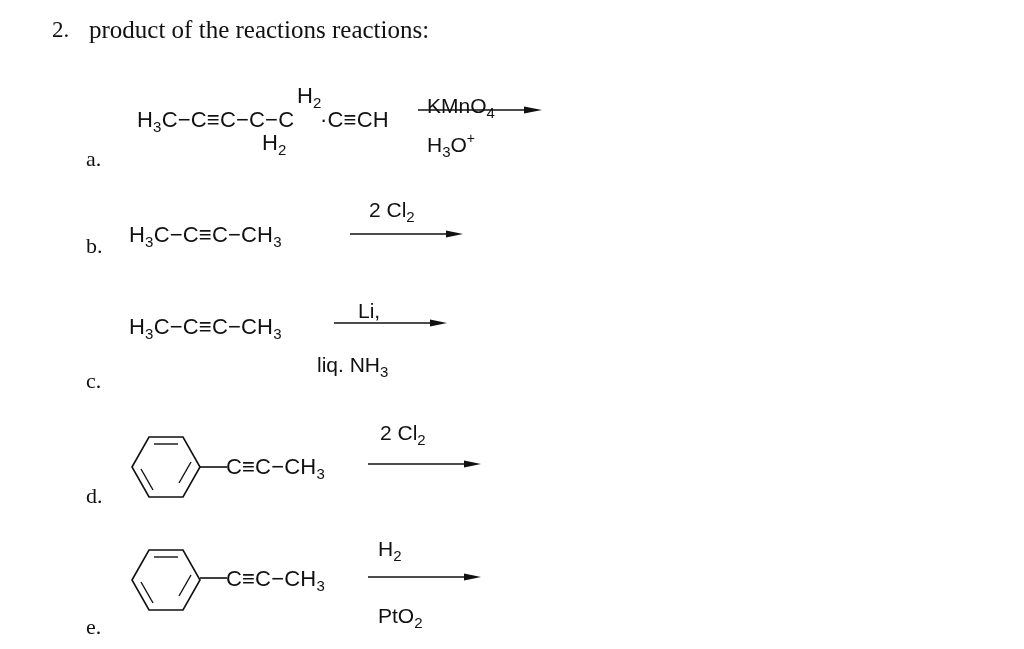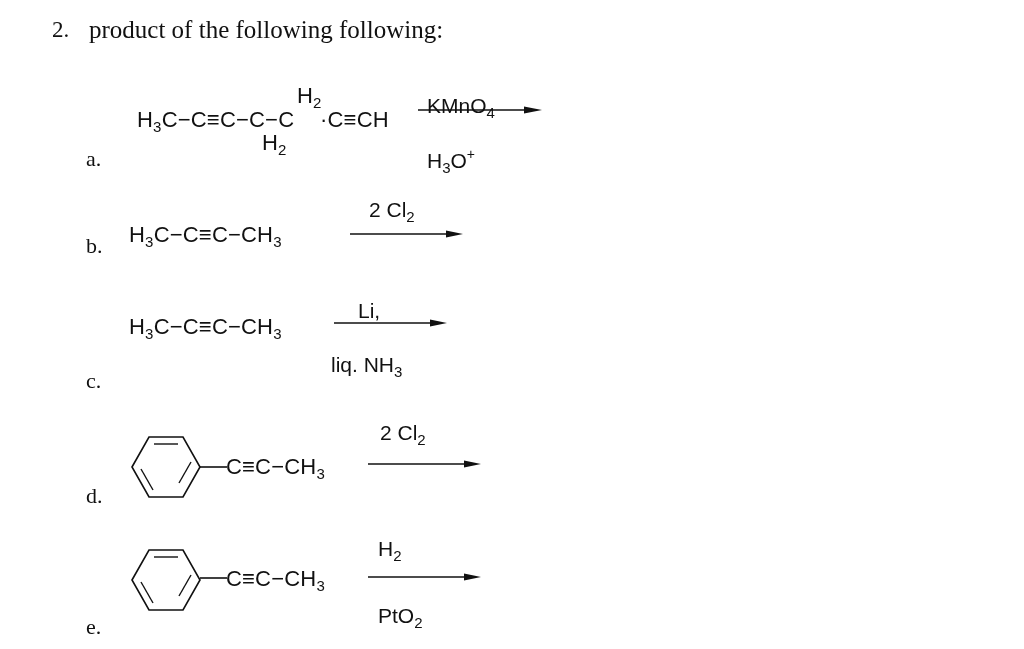--- a/index.html
+++ b/index.html
@@ -14,42 +14,42 @@
   .cond { font-size:21px; }
   sub { font-size:15px; vertical-align:-5px; line-height:0; }
   sup { font-size:14px; vertical-align:9px; line-height:0; }
   svg.arrow { position:absolute; overflow:visible; }
   svg.ring { position:absolute; overflow:visible; }
 </style>
 </head>
 <body>
 
 <div class="abs serif q-num">2.</div>
-<div class="abs serif q-title">product of the following following:</div>
+<div class="abs serif q-title">product of the reactions reactions:</div>
 
 <div>
   <div class="abs serif label" style="left:86px;top:146px;">a.</div>
   <div class="abs sans chem" style="left:137px;top:107px;">
     <span>H</span><sub>3</sub><span>C−C≡C−C−C</span>
   </div>
   <div class="abs sans chem" style="left:320px;top:107px;text-align:center;">·C≡CH</div>
   <div class="abs sans chem" style="left:297px;top:83px;">
     <span>H</span><sub>2</sub>
   </div>
   <div class="abs sans chem" style="left:262px;top:130px;">
     <span>H</span><sub>2</sub>
   </div>
   <div class="abs sans cond" style="left:427px;top:94px;">
     <span>KMnO</span><sub>4</sub>
   </div>
   <svg class="arrow" style="left:418px;top:104px;" width="125" height="12">
     <line x1="0" y1="6" x2="110" y2="6" stroke="#111" stroke-width="1.6"></line>
     <polygon points="106,2.5 124,6 106,9.5" fill="#111"></polygon>
   </svg>
-  <div class="abs sans cond" style="left:427px;top:133px;margin-top:16px;">
+  <div class="abs sans cond" style="left:427px;top:133px;">
     <span>H</span><sub>3</sub><span>O</span><sup>+</sup>
   </div>
 </div>
 
 <div>
   <div class="abs serif label" style="left:86px;top:233px;">b.</div>
   <div class="abs sans chem" style="left:129px;top:222px;">
     <span>H</span><sub>3</sub><span>C−C≡C−CH</span><sub>3</sub>
   </div>
   <div class="abs sans cond" style="left:369px;top:198px;">
@@ -64,21 +64,21 @@
 <div>
   <div class="abs serif label" style="left:86px;top:368px;">c.</div>
   <div class="abs sans chem" style="left:129px;top:314px;">
     <span>H</span><sub>3</sub><span>C−C≡C−CH</span><sub>3</sub>
   </div>
   <div class="abs sans cond" style="left:358px;top:287px;margin-top:12px;">Li,</div>
   <svg class="arrow" style="left:334px;top:317px;" width="115" height="12">
     <line x1="0" y1="6" x2="100" y2="6" stroke="#111" stroke-width="1.6"></line>
     <polygon points="96,2.5 113,6 96,9.5" fill="#111"></polygon>
   </svg>
-  <div class="abs sans cond" style="left:331px;top:353px;text-align:right;">
+  <div class="abs sans cond" style="left:317px;top:353px;text-align:right;">
     <span>liq. NH</span><sub>3</sub>
   </div>
 </div>
 
 <div>
   <div class="abs serif label" style="left:86px;top:483px;">d.</div>
   <svg class="ring" style="left:127px;top:432px;" width="80" height="70">
     <polygon points="5,35 22,5 56,5 73,35 56,65 22,65" fill="none" stroke="#111" stroke-width="1.6"></polygon>
     <line x1="27" y1="12" x2="51" y2="12" stroke="#111" stroke-width="1.4"></line>
     <line x1="64" y1="30" x2="52" y2="51" stroke="#111" stroke-width="1.4"></line>

